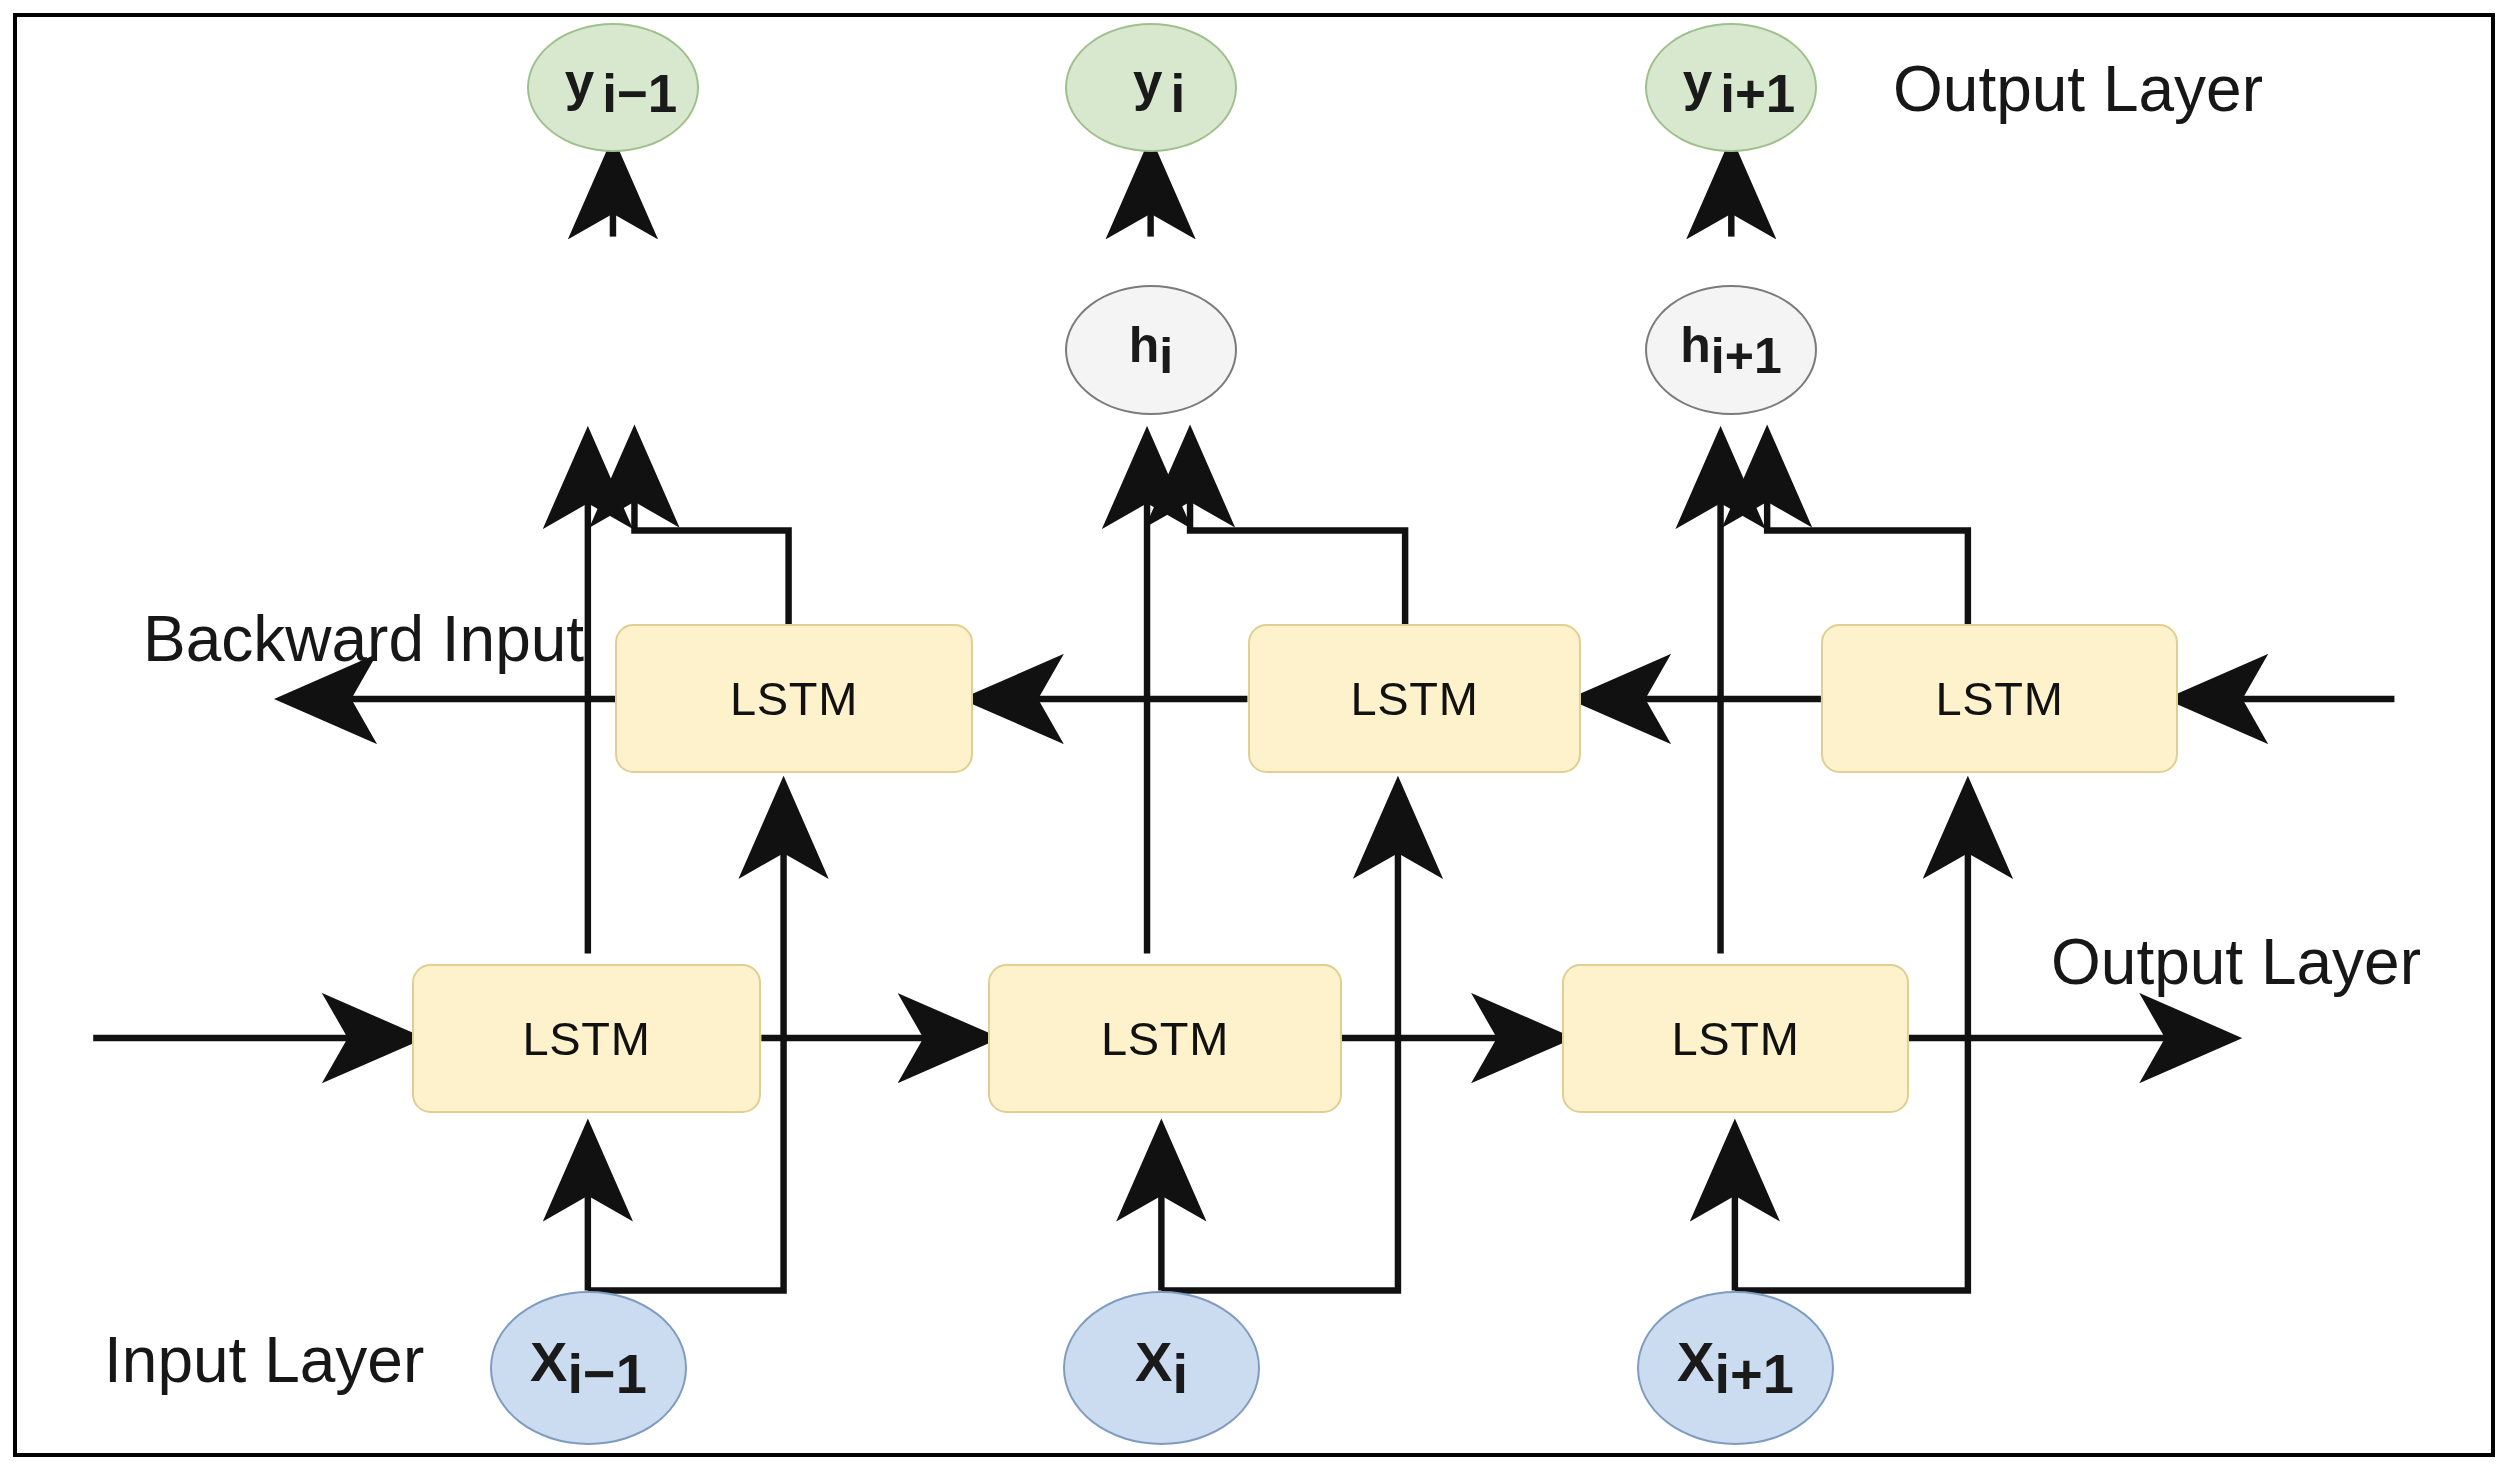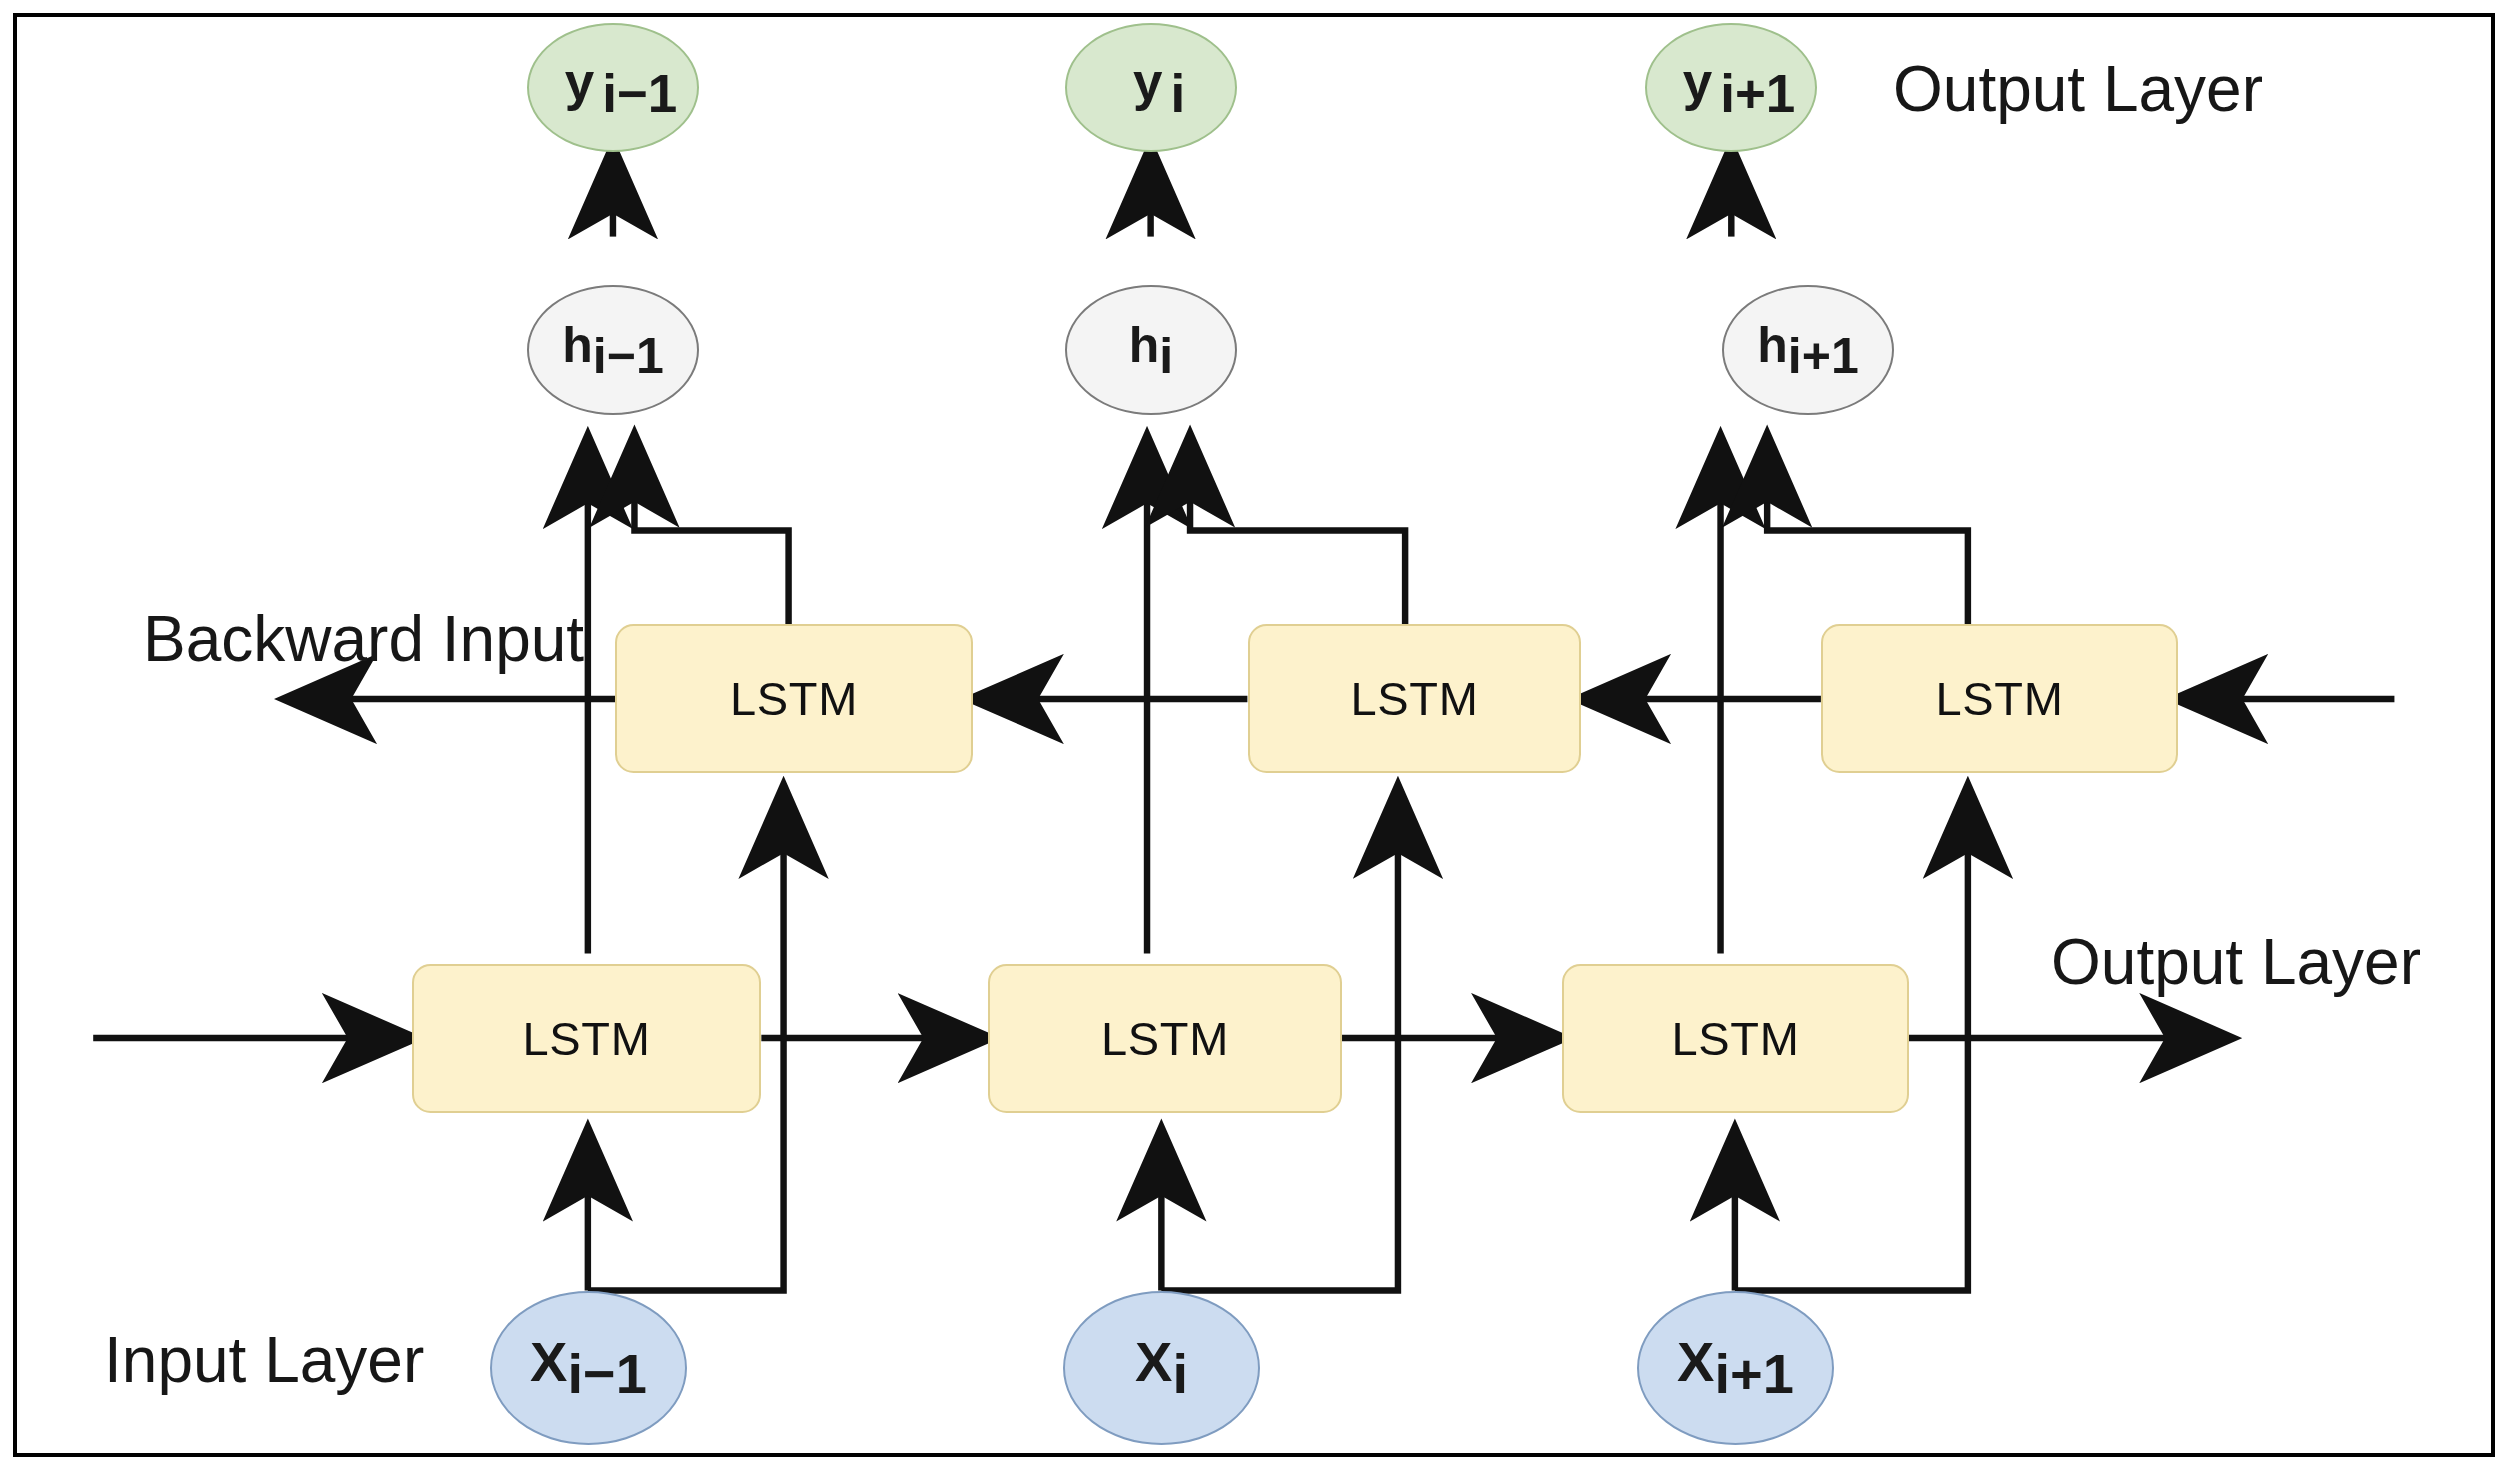--- a/index.html
+++ b/index.html
@@ -76,27 +76,24 @@
   </div>
   <div class="node ellipse out-node" style="left:1065px;top:23px;width:172px;height:129px;text-align:right;">
     <span><span>y</span><span class="sub">i</span></span>
   </div>
   <div class="node ellipse out-node" style="left:1645px;top:23px;width:172px;height:129px;">
     <span><span>y</span><span class="sub">i+1</span></span>
   </div>
 
   <div class="layer-label" style="left:1893px;top:52px;">Output Layer</div>
 
-  <div class="node ellipse hid-node" style="left:527px;top:285px;width:172px;height:130px;">
-    <span><span>h</span><span class="sub">i−1</span></span>
-  </div>
   <div class="node ellipse hid-node" style="left:1065px;top:285px;width:172px;height:130px;">
     <span><span>h</span><span class="sub">i</span></span>
   </div>
-  <div class="node ellipse hid-node" style="left:1722px;top:285px;width:172px;height:130px;">
+  <div class="node ellipse hid-node" style="left:1645px;top:285px;width:172px;height:130px;">
     <span><span>h</span><span class="sub">i+1</span></span>
   </div>
 
   <div class="layer-label" style="left:143px;top:602px;">Backward Input</div>
 
   <div class="lstm" style="left:615px;top:624px;width:358px;height:149px;">
     <span>LSTM</span>
   </div>
   <div class="lstm" style="left:1248px;top:624px;width:333px;height:149px;">
     <span>LSTM</span>

